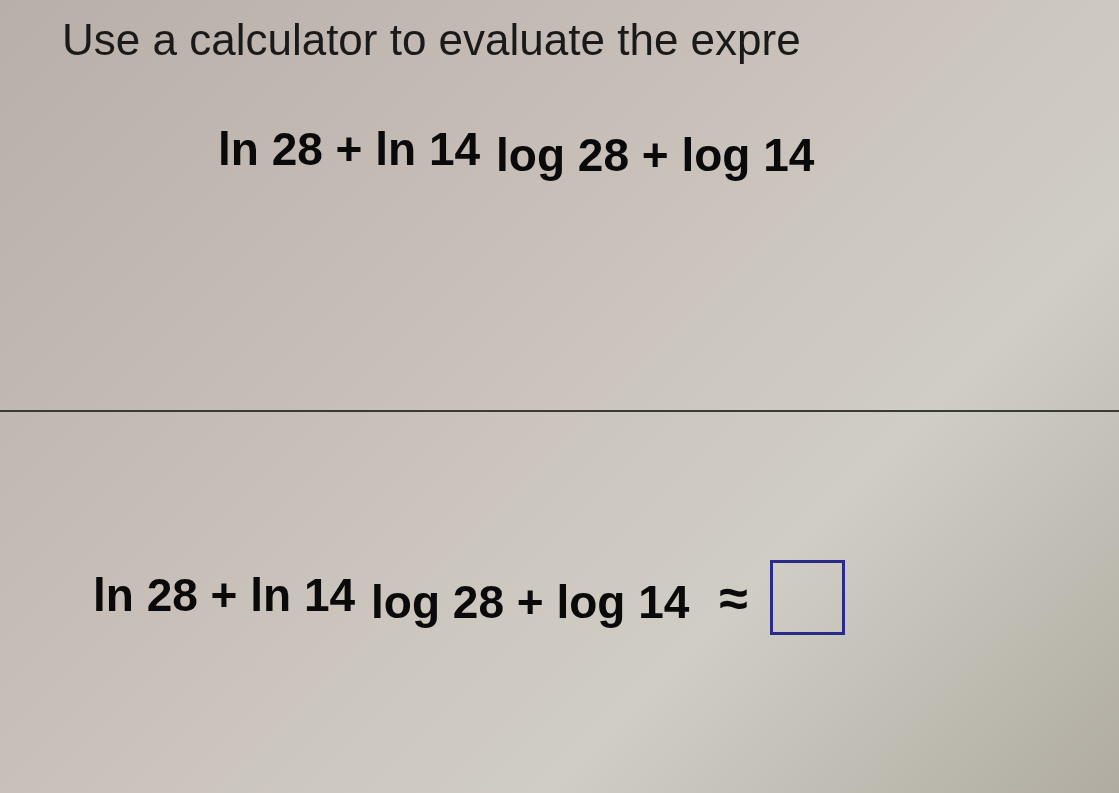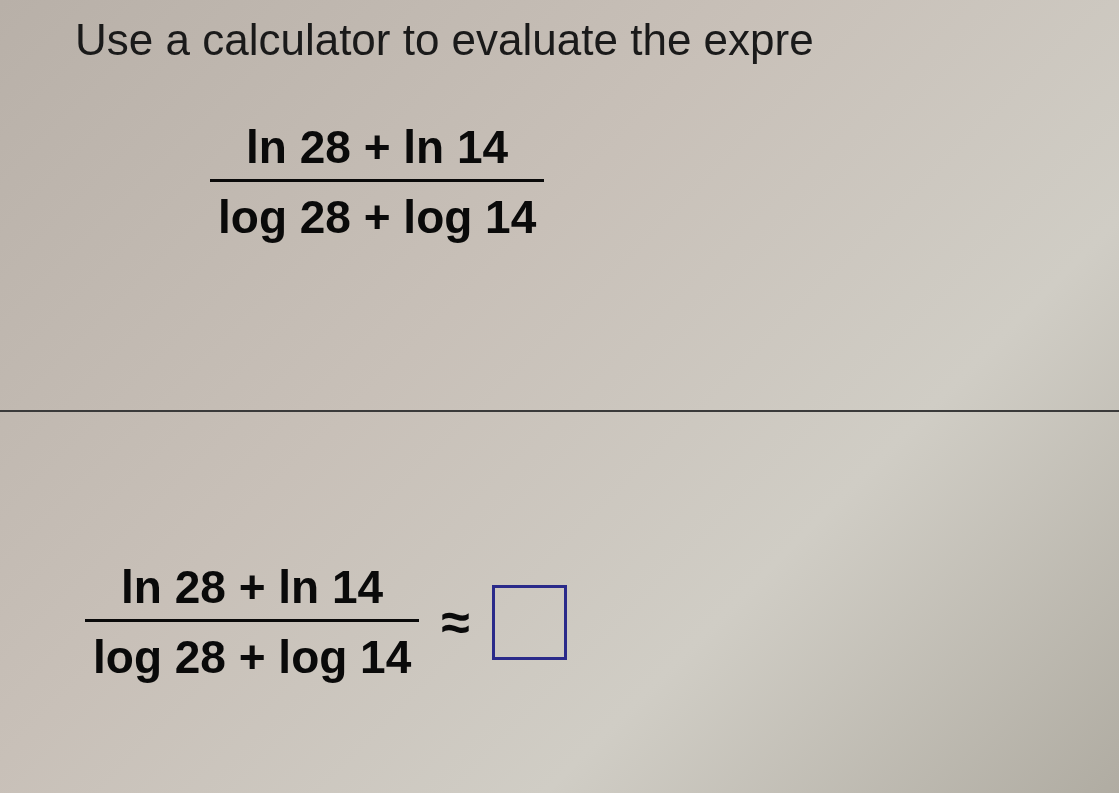--- a/index.html
+++ b/index.html
@@ -11,33 +11,33 @@
       width: 1119px;
       height: 793px;
       background: linear-gradient(135deg, #b8b0a8 0%, #c8c0b8 40%, #d0cdc5 70%, #b0aca2 100%);
       font-family: Arial, Helvetica, sans-serif;
       position: relative;
       overflow: hidden;
     }
     .instruction {
       position: absolute;
       top: 15px;
-      left: 75px;
+      left: 62px;
       font-size: 44px;
       color: #1a1a1a;
       font-weight: 400;
     }
     .expression-top {
       position: absolute;
       top: 120px;
       left: 210px;
     }
     .fraction {
       display: inline-flex;
-      flex-direction: column;
+      flex-direction: row;
       align-items: center;
       font-size: 46px;
       font-weight: bold;
       color: #0a0a0a;
     }
     .numerator {
       padding: 0 8px 5px 8px;
       white-space: nowrap;
     }
     .fraction-bar {

